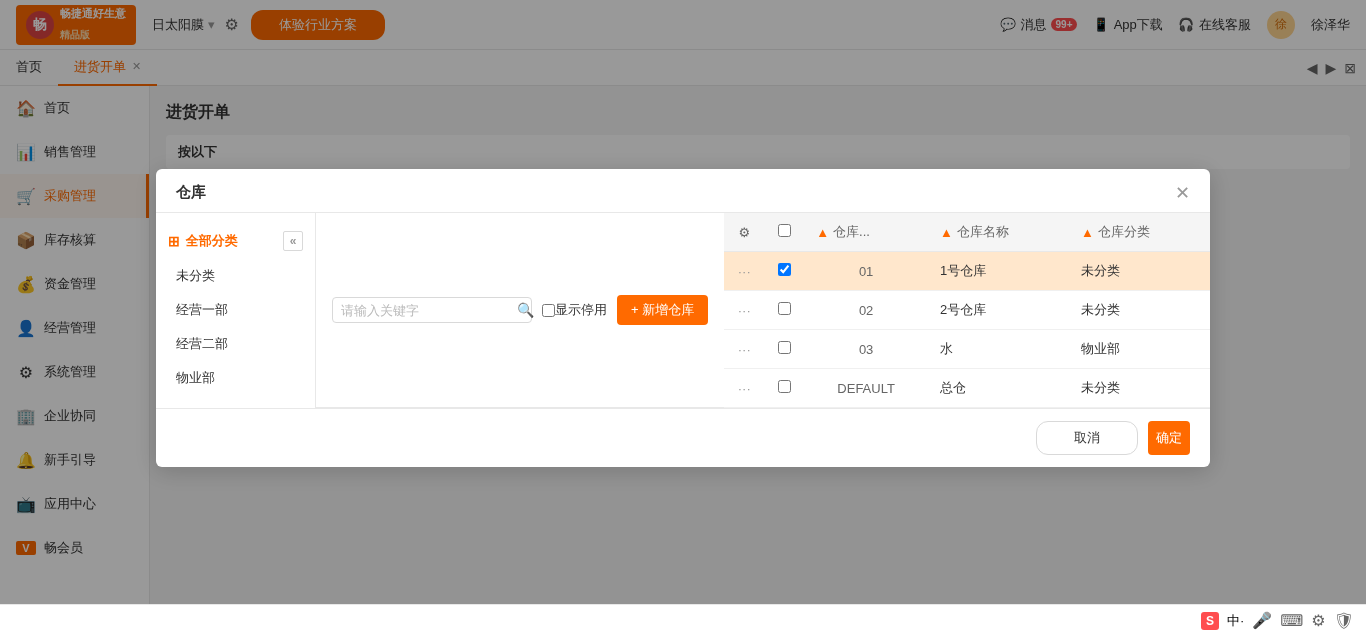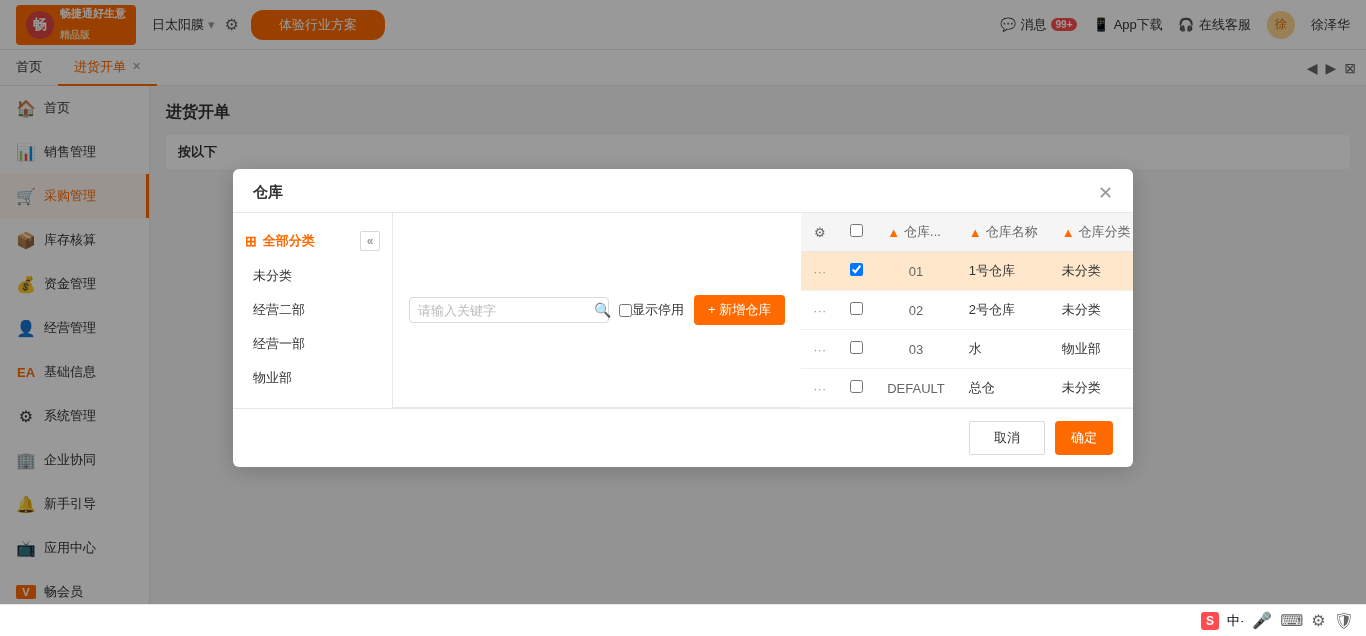--- a/index.html
+++ b/index.html
@@ -161,21 +161,21 @@
       top: 0; left: 0; right: 0; bottom: 0;
       background: rgba(0,0,0,0.4);
       z-index: 100;
       display: flex;
       align-items: center;
       justify-content: center;
     }
     .modal {
       background: #fff;
       border-radius: 6px;
-      width: 900px;
+      width: 1054px;
       max-height: 580px;
       display: flex;
       flex-direction: column;
       box-shadow: 0 4px 24px rgba(0,0,0,0.18);
     }
     .modal-header {
       display: flex;
       align-items: center;
       justify-content: space-between;
       padding: 14px 20px 10px 20px;
@@ -348,31 +348,31 @@
       display: flex;
       justify-content: flex-end;
       padding: 12px 20px;
       gap: 10px;
       border-top: 1px solid #e8e8e8;
     }
     .btn-cancel {
       border: 1px solid #d9d9d9;
       background: #fff;
       color: #333;
-      border-radius: 2px;
-      padding: 7px 24px;
+      border-radius: 12px;
+      padding: 7px 37px;
       cursor: pointer;
       font-size: 13px;
     }
     .btn-confirm {
       background: #ff6a00;
       color: #fff;
       border: none;
       border-radius: 4px;
-      padding: 7px 16px;
+      padding: 7px 8px;
       cursor: pointer;
       font-size: 13px;
     }
 
     
     .bottombar {
       position: fixed;
       bottom: 0; left: 0; right: 0;
       height: 32px;
       background: #fff;
@@ -465,24 +465,20 @@
       <span class="sidebar-icon">📦</span>
       <span>库存核算</span>
     </div>
     <div class="sidebar-item">
       <span class="sidebar-icon">💰</span>
       <span>资金管理</span>
     </div>
     <div class="sidebar-item">
       <span class="sidebar-icon">👤</span>
       <span>经营管理</span>
-    </div>
-    <div class="sidebar-item">
-      <span class="sidebar-icon" style="color:#ff6a00;font-style:normal;font-weight:bold;font-size:13px;">EA</span>
-      <span>基础信息</span>
     </div>
     <div class="sidebar-item">
       <span class="sidebar-icon">⚙</span>
       <span>系统管理</span>
     </div>
     <div class="sidebar-item">
       <span class="sidebar-icon">🏢</span>
       <span>企业协同</span>
     </div>
     <div class="sidebar-item">
@@ -520,24 +516,24 @@
       <div class="modal-left">
         <div class="modal-left-header">
           <span style="color:#ff6a00;font-size:14px;">⊞</span>
           <span>全部分类</span>
           <div class="collapse-btn">«</div>
         </div>
         <div class="modal-left-item">
           <span>未分类</span>
         </div>
         <div class="modal-left-item">
-          <span>经营二部</span>
+          <span>经营一部</span>
         </div>
         <div class="modal-left-item">
-          <span>经营一部</span>
+          <span>经营二部</span>
         </div>
         <div class="modal-left-item">
           <span>物业部</span>
         </div>
       </div>
 
       <div class="modal-right">
 
         <div class="modal-toolbar">
           <div class="search-box">

